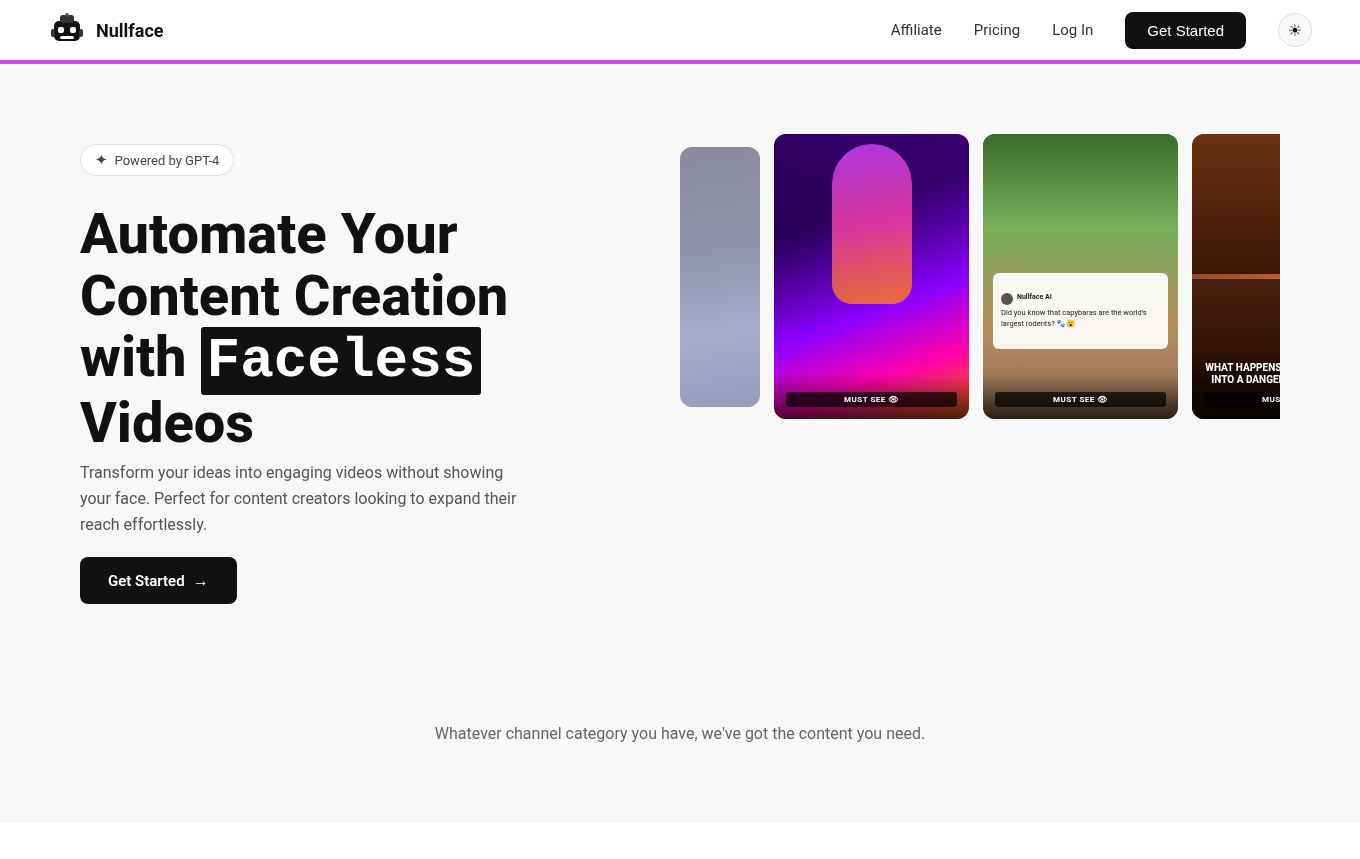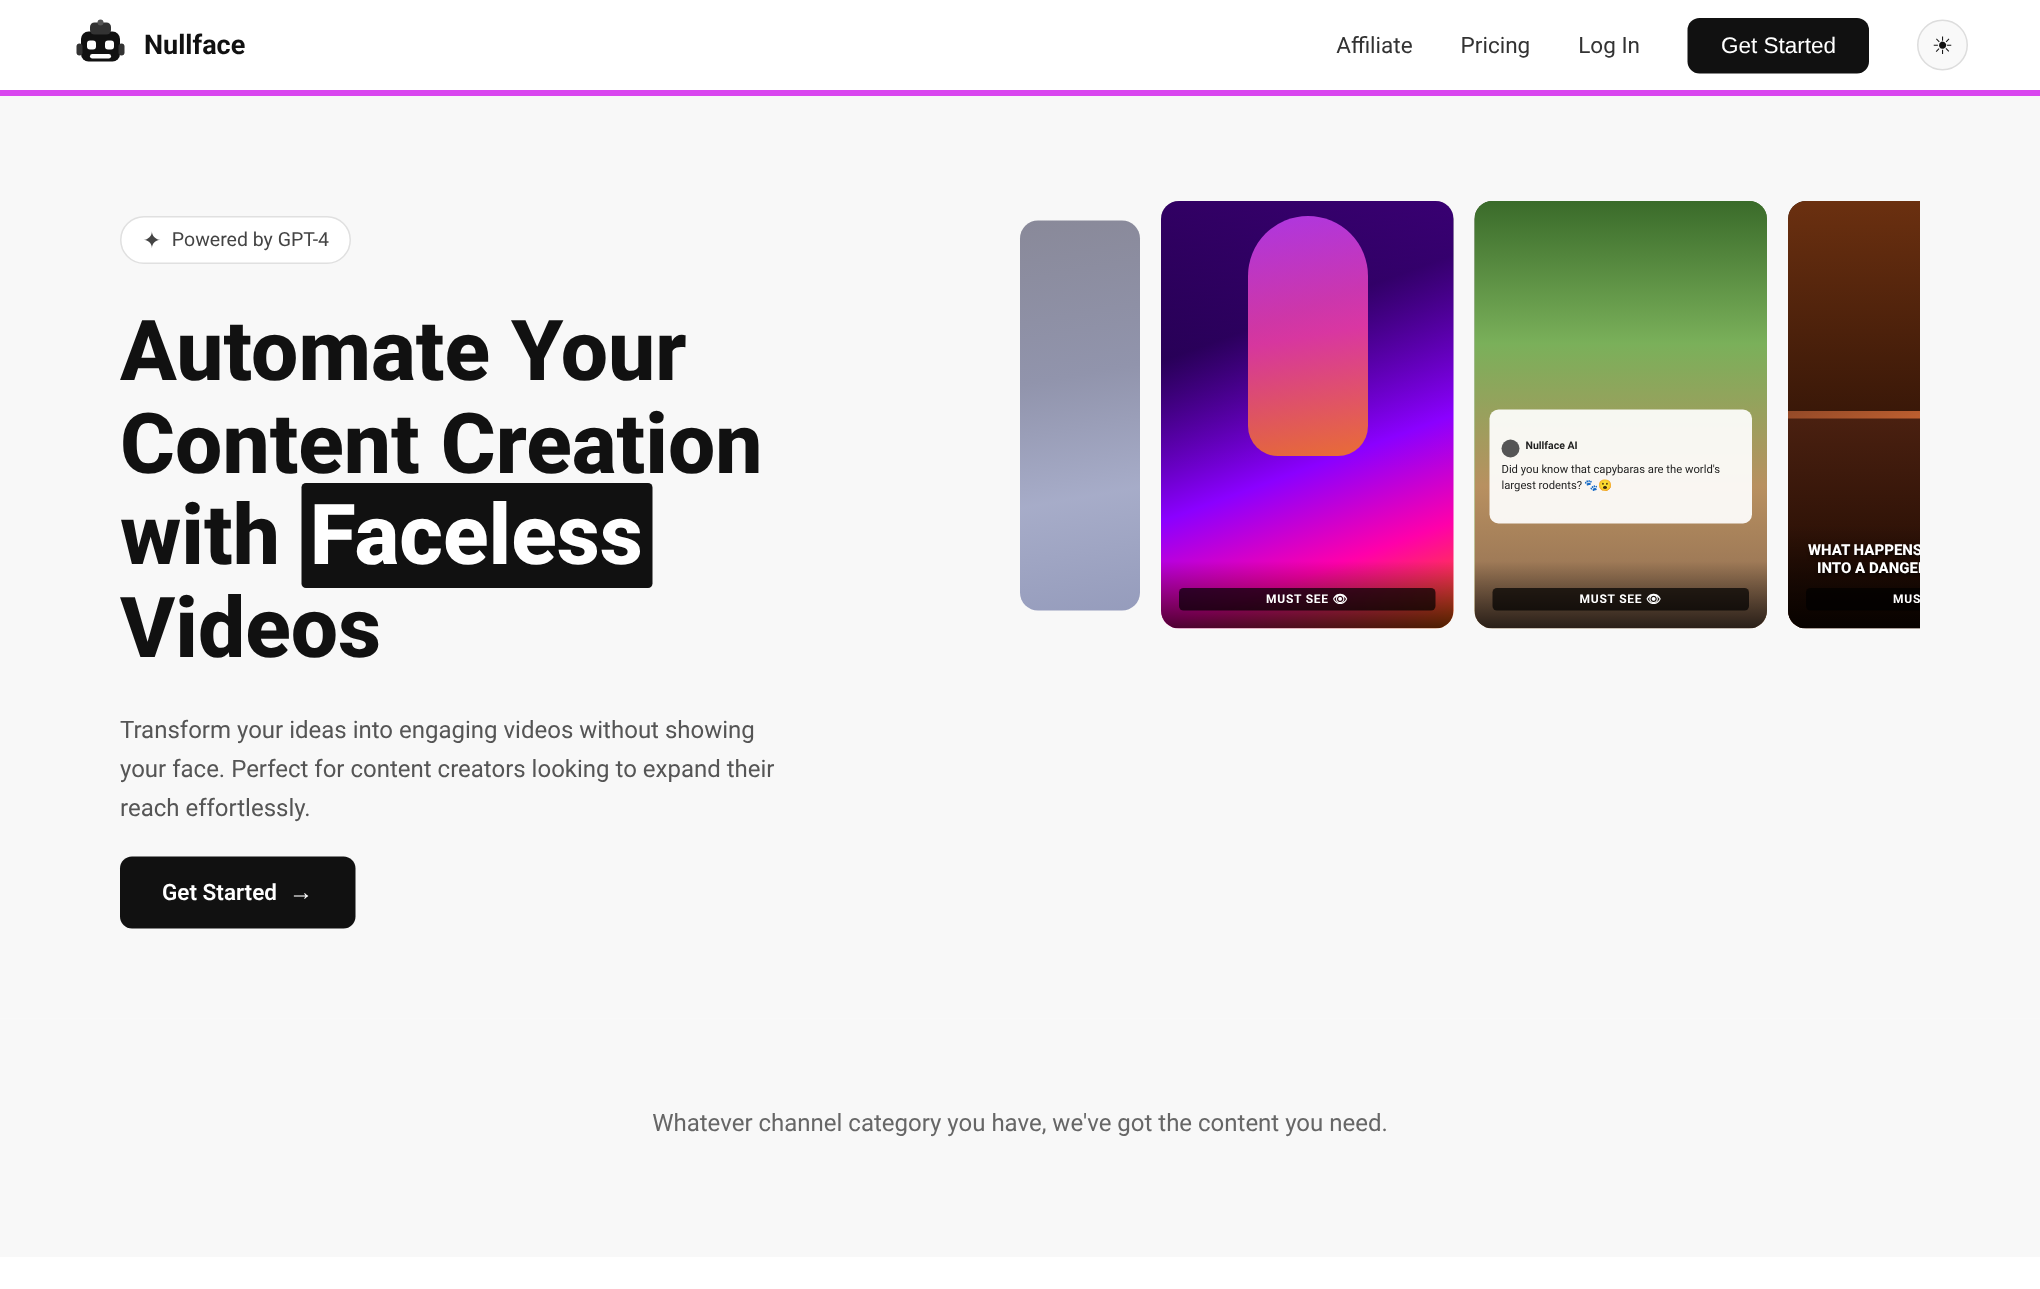--- a/index.html
+++ b/index.html
@@ -110,28 +110,29 @@
       margin-bottom: 28px;
     }
     .powered-badge .gpt-icon {
       font-size: 15px;
     }
     .hero-title {
       font-size: 56px;
       font-weight: 800;
       line-height: 1.1;
       color: #111;
-      margin-bottom: 24px;
+      margin-bottom: 6px;
     }
     .hero-title .highlight {
       background: #111;
       color: #fff;
       padding: 2px 6px;
       border-radius: 3px;
       display: inline;
+      font-family: Liberation Mono, monospace;
     }
     .hero-subtitle {
       font-size: 16px;
       color: #555;
       line-height: 1.6;
       margin-bottom: 20px;
       max-width: 440px;
     }
     .hero-btn {
       display: inline-flex;

